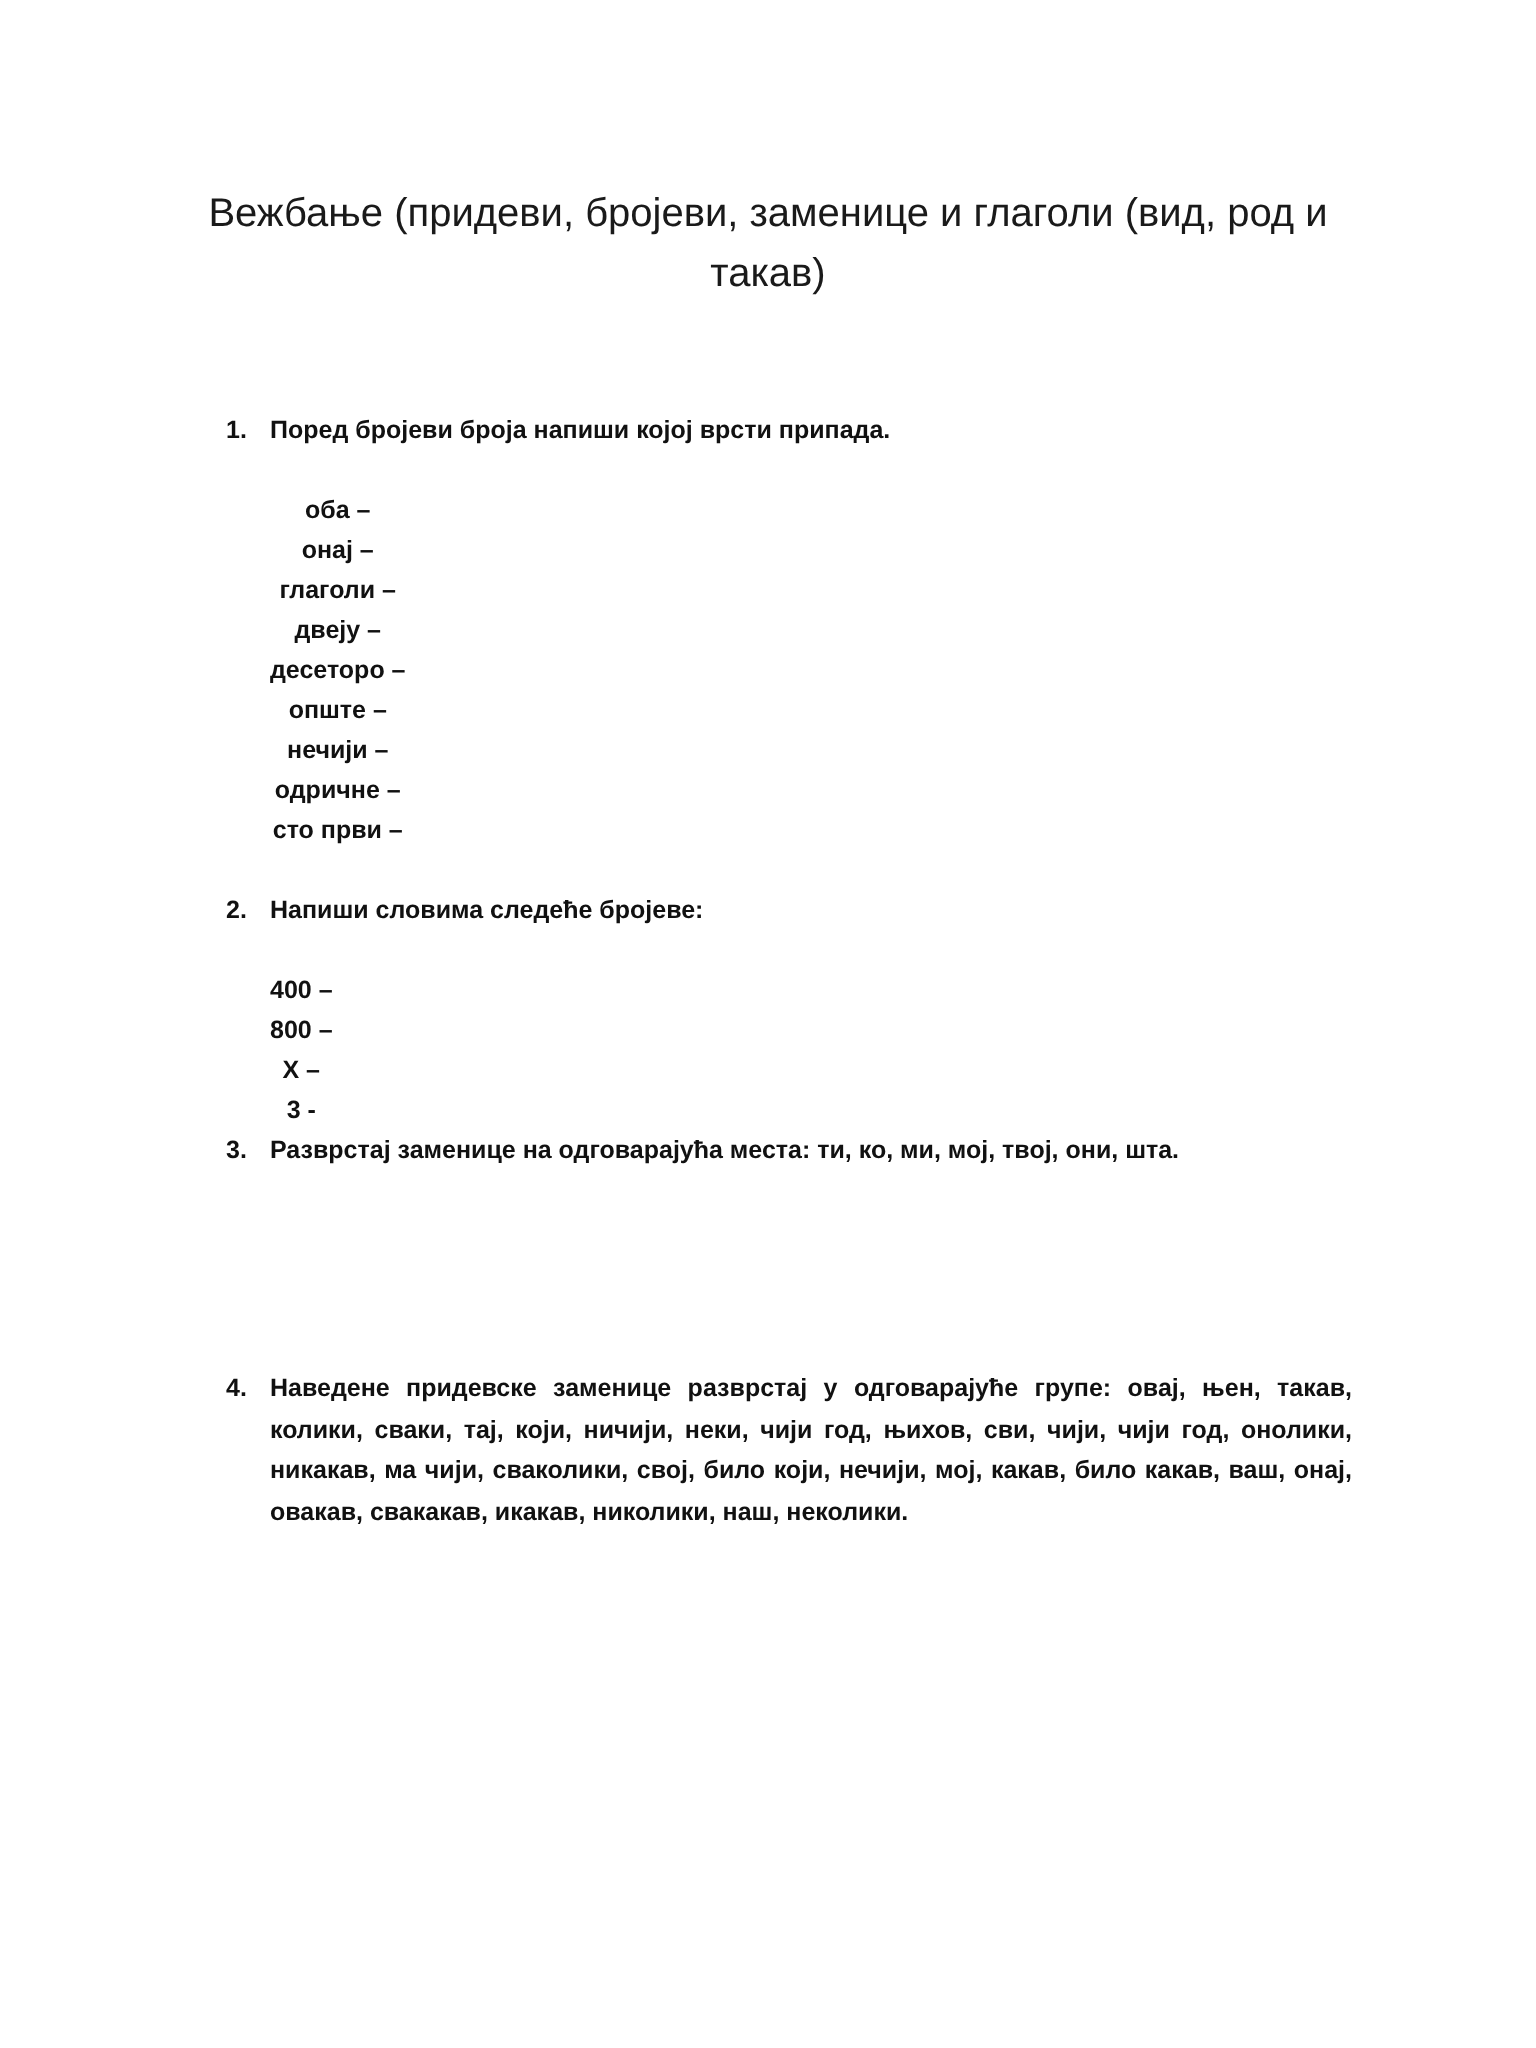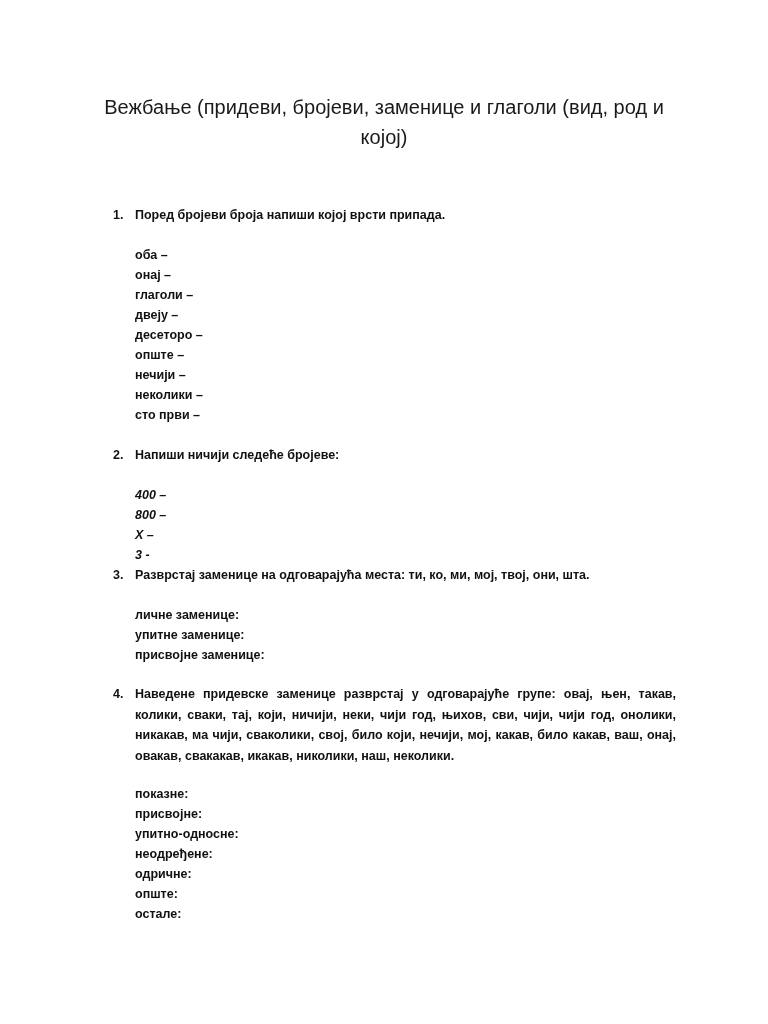--- a/index.html
+++ b/index.html
@@ -61,80 +61,67 @@
     .answer-list {
       position: absolute;
       left: 135px;
       margin: 0;
       padding: 0;
       list-style: none;
       font-size: 12.5px;
       font-weight: bold;
       line-height: 20px;
       color: #111;
+      text-align: center;
     }
     .answer-list li {
       white-space: nowrap;
       height: 20px;
     }
   </style>
 </head>
 <body>
 
 <div class="page">
 
   <h1 class="title">
     <span>Вежбање (придеви, бројеви, заменице и глаголи (вид, род и</span><br>
-    <span>којој)</span>
+    <span>такав)</span>
   </h1>
 
   <div class="q" style="top:205px;">
     <span class="num">1.</span>
     <span class="text">Поред бројеви броја напиши којој врсти припада.</span>
   </div>
   <ul class="answer-list" style="top:245px;">
     <li>оба –</li>
     <li>онај –</li>
     <li>глаголи –</li>
     <li>двеју –</li>
     <li>десеторо –</li>
     <li>опште –</li>
     <li>нечији –</li>
-    <li>неколики –</li>
+    <li>одричне –</li>
     <li>сто први –</li>
   </ul>
 
   <div class="q" style="top:445px;">
     <span class="num">2.</span>
-    <span class="text">Напиши ничији следеће бројеве:</span>
+    <span class="text">Напиши словима следеће бројеве:</span>
   </div>
-  <ul class="answer-list" style="top:485px;font-style:italic;">
+  <ul class="answer-list" style="top:485px;">
     <li>400 –</li>
     <li>800 –</li>
     <li>X –</li>
     <li>3 -</li>
   </ul>
 
   <div class="q" style="top:565px;">
     <span class="num">3.</span>
     <span class="text">Разврстај заменице на одговарајућа места: ти, ко, ми, мој, твој, они, шта.</span>
   </div>
-  <ul class="answer-list" style="top:605px;">
-    <li>личне заменице:</li>
-    <li>упитне заменице:</li>
-    <li>присвојне заменице:</li>
-  </ul>
 
   <div class="q q4" style="top:684px;">
     <span class="num">4.</span>
     <span class="text">Наведене придевске заменице разврстај у одговарајуће групе: овај, њен, такав, колики, сваки, тај, који, ничији, неки, чији год, њихов, сви, чији, чији год, онолики, никакав, ма чији, сваколики, свој, било који, нечији, мој, какав, било какав, ваш, онај, овакав, свакакав, икакав, николики, наш, неколики.</span>
   </div>
-  <ul class="answer-list" style="top:784px;">
-    <li>показне:</li>
-    <li>присвојне:</li>
-    <li>упитно-односне:</li>
-    <li>неодређене:</li>
-    <li>одричне:</li>
-    <li>опште:</li>
-    <li>остале:</li>
-  </ul>
 
 </div>
 
 </body></html>

